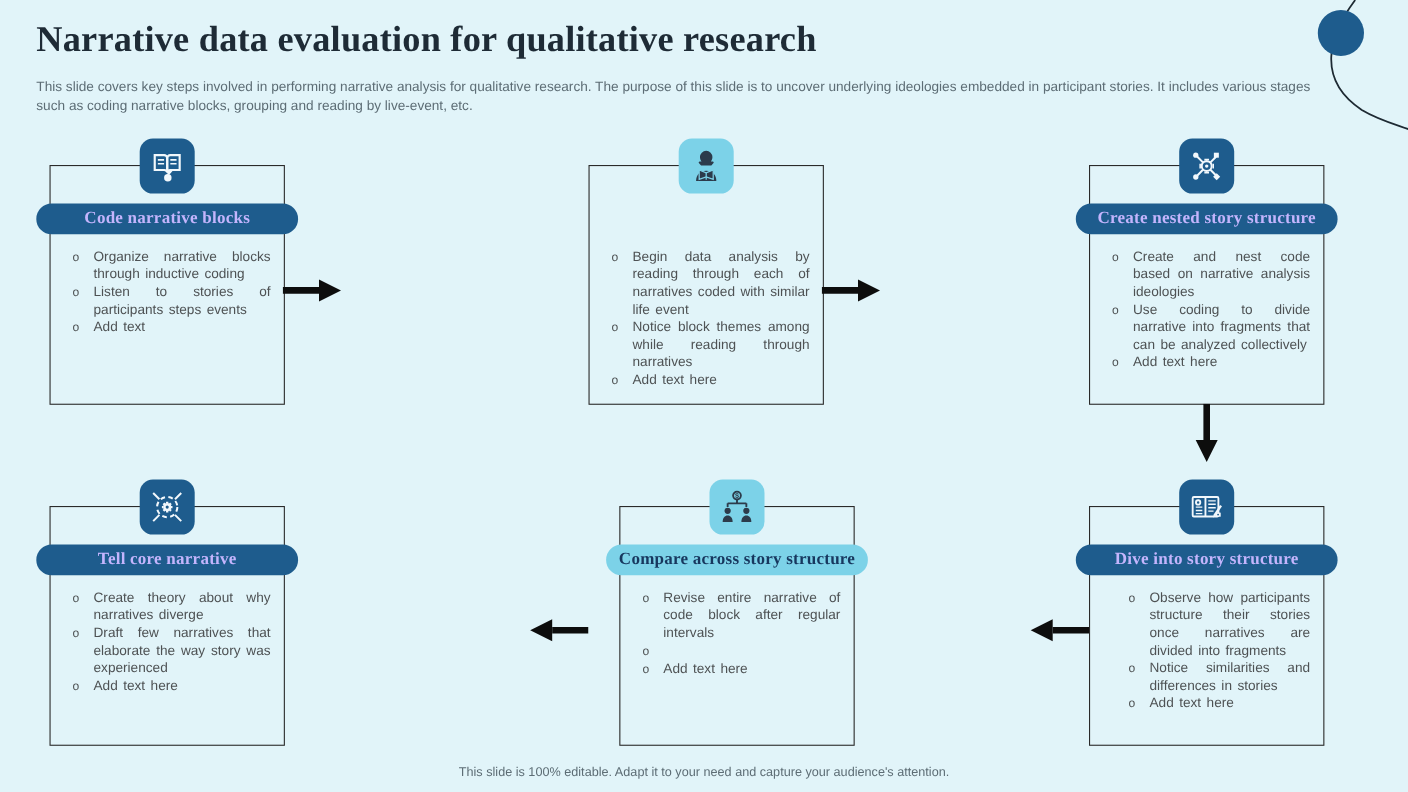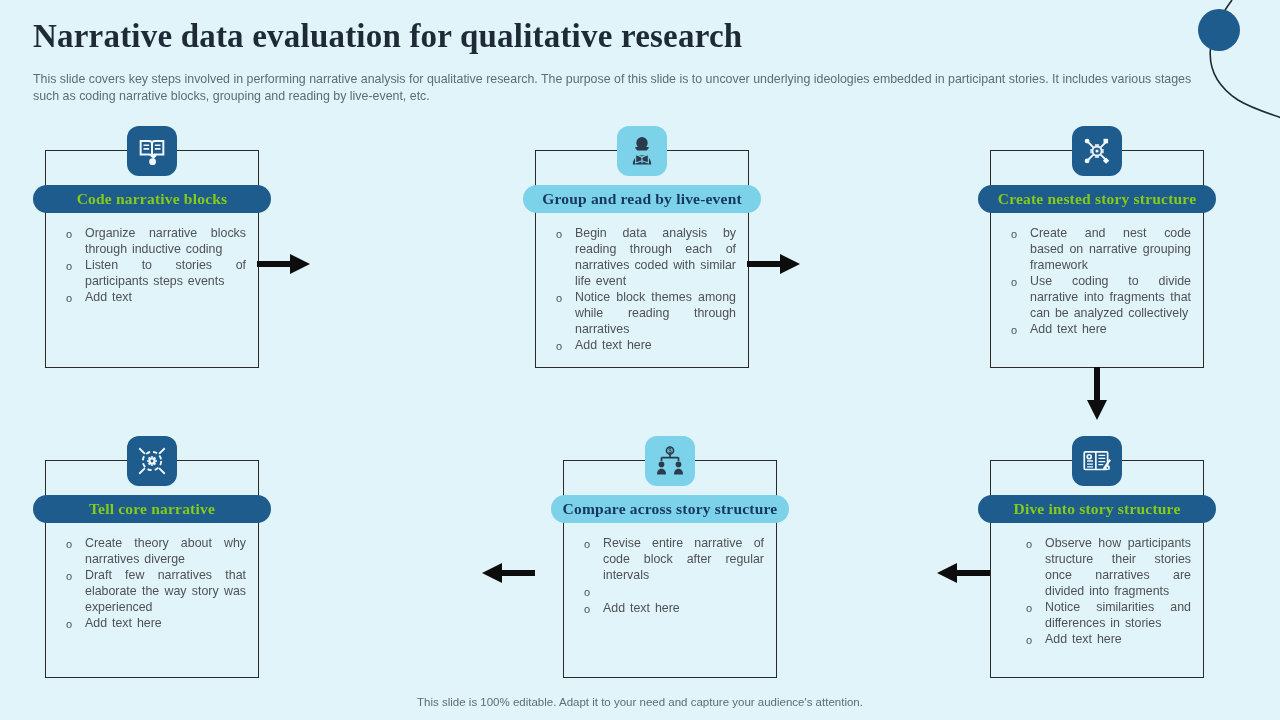--- a/index.html
+++ b/index.html
@@ -50,21 +50,21 @@
   .dark .icon-tile{background:var(--dark-blue);color:#f2f8fc;}
   .light .icon-tile{background:var(--light-blue);color:#2c3b4b;}
   .icon-tile svg{width:34px;height:34px;}
 
   .pill{
     position:absolute;top:34px;left:-13px;right:-13px;height:28px;
     border-radius:14px;display:flex;align-items:center;justify-content:center;
     font-family:"Liberation Serif",serif;font-weight:700;font-size:15.5px;
     letter-spacing:0.2px;
   }
-  .dark .pill{background:var(--dark-blue);color:#84cc16;align-items:center;}
+  .dark .pill{background:var(--dark-blue);color:#c4b5fd;align-items:center;}
   .light .pill{background:var(--light-blue);color:var(--pill-dark-text);}
 
   ul.bullets{
     list-style:none;margin:74px 12px 0 20px;
   }
   ul.bullets li{
     display:flex;gap:9px;
     font-size:12.4px;line-height:16px;color:var(--body-text);
     margin-bottom:0px;
   }
@@ -127,23 +127,20 @@
   </div>
 
   <div class="card light c2">
     <div class="icon-tile">
       <svg viewBox="0 0 24 24" fill="currentColor" stroke="none">
         <path d="M12 2.2 a4 4 0 0 1 4 4 c0 1.2 -.4 2.2 -1 2.9 h1.2 c.5 0 .8 .5 .5 .9 l-1.4 1.6 h-6.6 l-1.4 -1.6 c-.3 -.4 0 -.9 .5 -.9 h1.2 c-.6 -.7 -1 -1.7 -1 -2.9 a4 4 0 0 1 4 -4z"></path>
         <path d="M5.5 21.5 c0 -4 2.6 -6.5 6.5 -6.5 s6.5 2.5 6.5 6.5z"></path>
         <path d="M7.5 14.5 l4.5 1.8 l4.5 -1.8 v6 l-4.5 -1.6 l-4.5 1.6 z" stroke="var(--light-blue)" stroke-width="0.8"></path>
         <path d="M12 16.3 v4.4" stroke="var(--light-blue)" stroke-width="0.8" fill="none"></path>
       </svg>
-    </div>
-    <div class="pill">
-      <span>Group and read by live-event</span>
     </div>
     <ul class="bullets">
         <li>
           <span class="bmark">o</span>
           <span class="btext">Begin data analysis by reading through each of narratives coded with similar life event</span>
         </li>
         <li>
           <span class="bmark">o</span>
           <span class="btext">Notice block themes among while reading through narratives</span>
         </li>
@@ -166,21 +163,21 @@
         <circle cx="5" cy="19" r="1.7" fill="currentColor" stroke="none"></circle>
         <rect x="16.8" y="17.2" width="3.2" height="3.2" transform="rotate(45 18.4 18.8)" fill="currentColor" stroke="none"></rect>
       </svg>
     </div>
     <div class="pill">
       <span>Create nested story structure</span>
     </div>
     <ul class="bullets">
         <li>
           <span class="bmark">o</span>
-          <span class="btext">Create and nest code based on narrative grouping framework</span>
+          <span class="btext">Create and nest code based on narrative analysis ideologies</span>
         </li>
         <li>
           <span class="bmark">o</span>
           <span class="btext">Use coding to divide narrative into fragments that can be analyzed collectively</span>
         </li>
         <li>
           <span class="bmark">o</span>
           <span class="btext">Add text here</span>
         </li>
       </ul>

